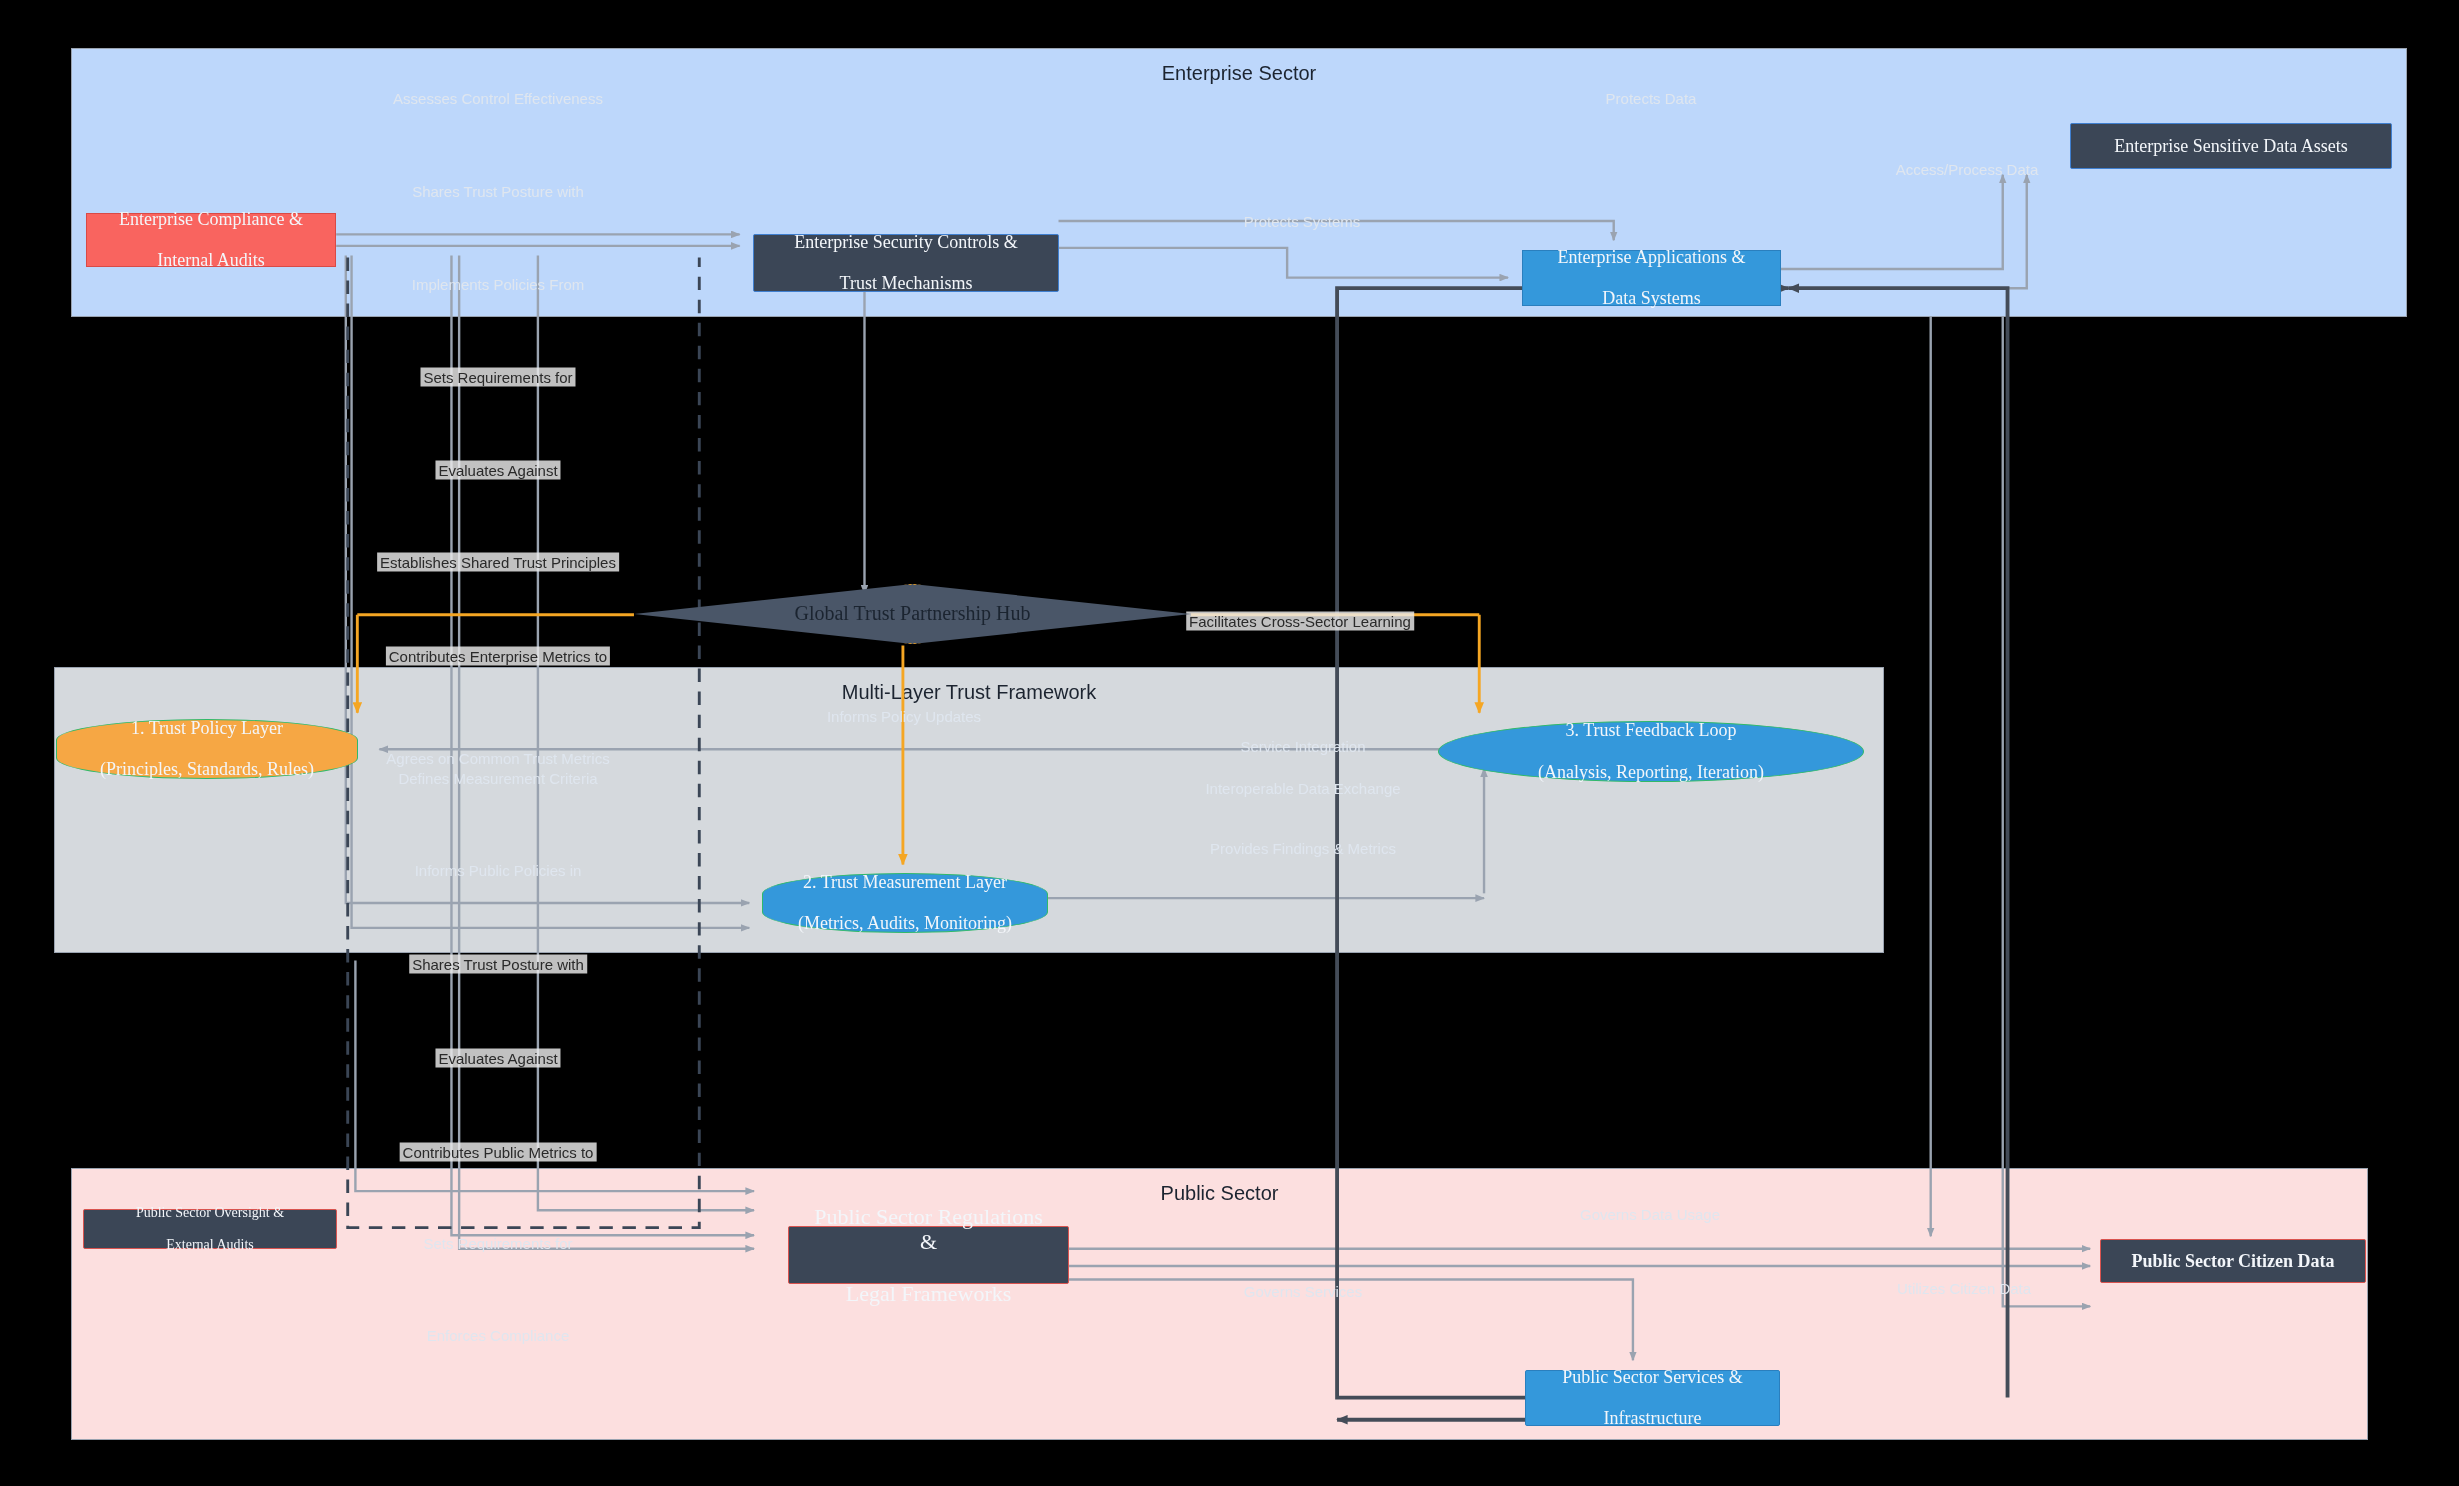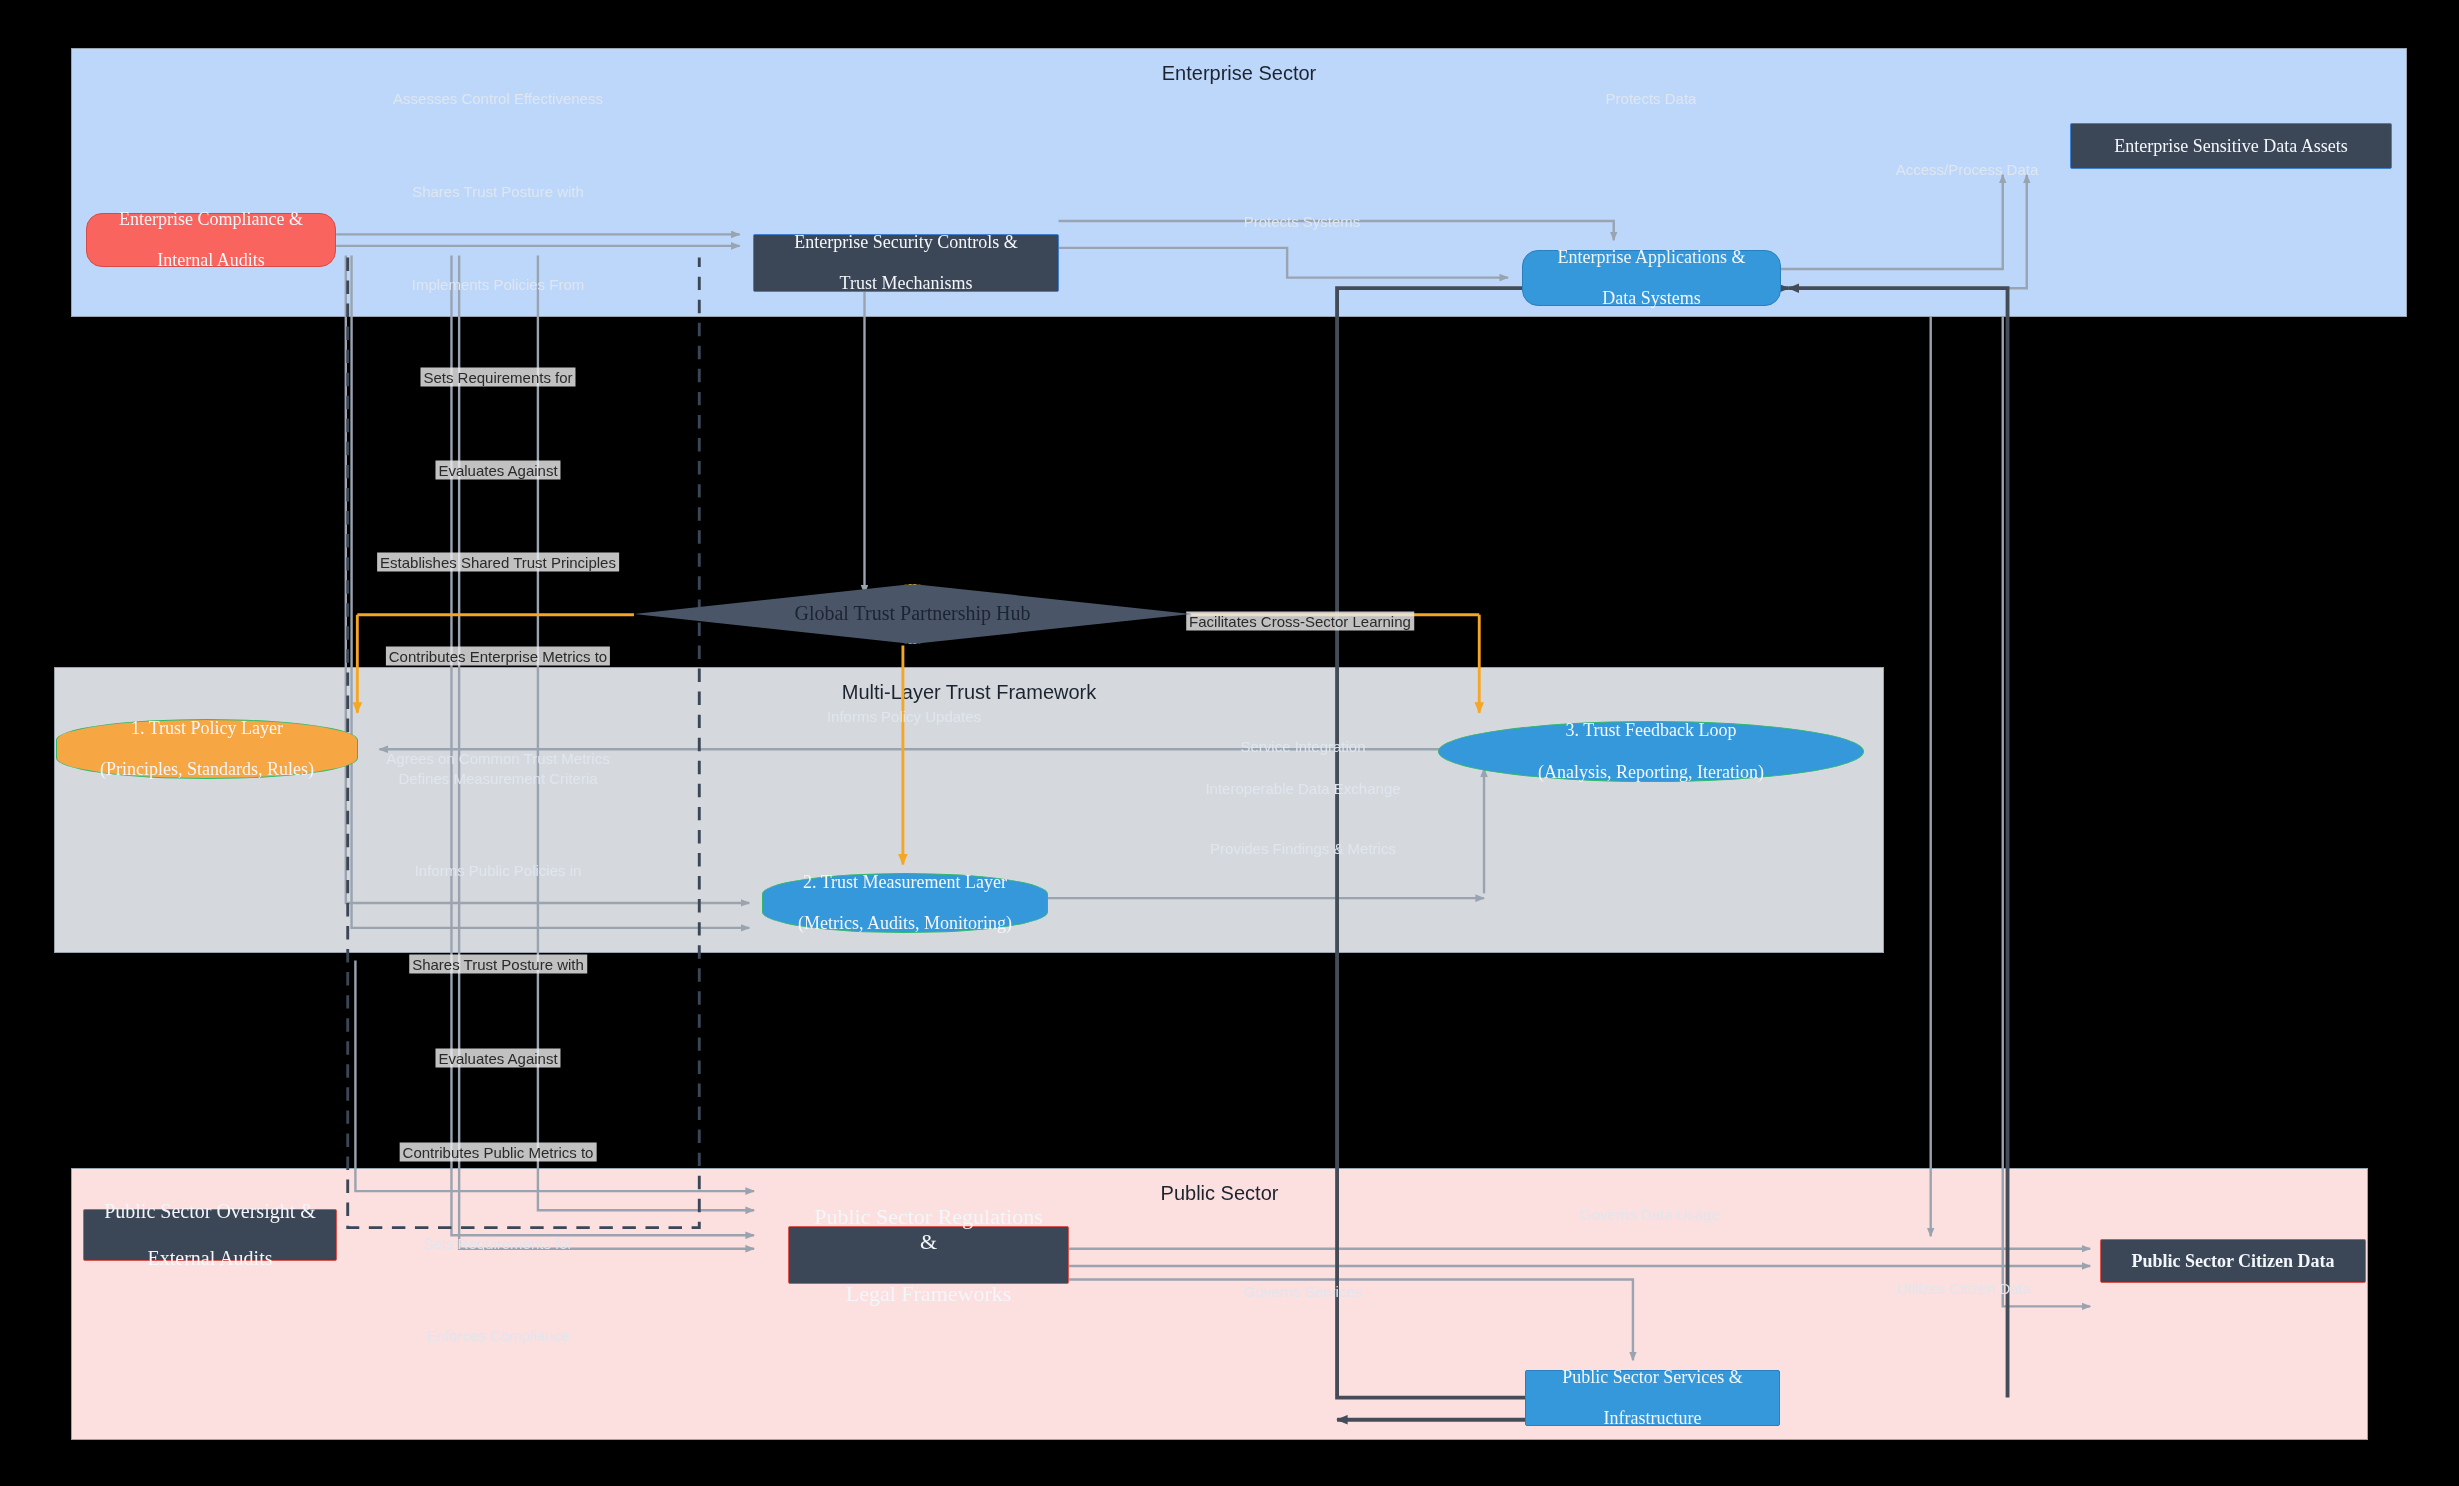--- a/index.html
+++ b/index.html
@@ -12,36 +12,36 @@
   .subgraph{position:absolute;box-sizing:border-box;border:1px solid #9aa3b0;}
   .sg-title{position:absolute;top:13.4px;left:0;width:100%;text-align:center;
             font-size:20px;color:#1c2430;font-family:"Liberation Sans",sans-serif;}
   #sg-enterprise{left:71px;top:48px;width:2336px;height:269px;background:#bdd7fb;}
   #sg-framework{left:54px;top:667px;width:1830px;height:286px;background:#d5d9dd;}
   #sg-public{left:71px;top:1168px;width:2297px;height:272px;background:#fcdfdf;}
 
   
   .node{position:absolute;box-sizing:border-box;display:flex;align-items:center;
         justify-content:center;text-align:center;line-height:1.16;
-        font-family:"Liberation Serif",serif;color:#f3f6fa;z-index:40;border-radius:16px;}
+        font-family:"Liberation Serif",serif;color:#f3f6fa;z-index:40;}
   .node span{display:block;padding:0 7.7px;}
 
   .rect{border-width:1.9px;border-style:solid;border-radius:1.9px;}
   .dark{background:#3b4656;}
   .b-blue{border-color:#3f7fd0;}
   .b-red{border-color:#d9534f;}
   .accent-red{background:#f9645f;border:1.9px solid #d94a46;}
   .accent-blue{background:#3498db;border:1.9px solid #2a7fbe;justify-content:center;}
 
   #n-ent-compliance{left:86px;top:213px;width:250px;height:54px;font-size:18px;}
   #n-ent-security{left:753px;top:198px;width:306px;height:58px;font-size:18px;margin-top:36px;}
   #n-ent-assets{left:2070px;top:123px;width:322px;height:46px;font-size:18px;}
   #n-ent-apps{left:1522px;top:250px;width:259px;height:56px;font-size:18px;}
 
-  #n-pub-oversight{left:83px;top:1209px;width:254px;height:52px;font-size:20px;}
+  #n-pub-oversight{left:83px;top:1209px;width:254px;height:40px;font-size:14px;}
   #n-pub-regs{left:764px;top:1226px;width:281px;height:58px;font-size:22px;margin-left:24px;}
   #n-pub-citizen{left:2100px;top:1239px;width:266px;height:44px;font-size:18px;font-weight:bold;}
   #n-pub-services{left:1525px;top:1370px;width:255px;height:56px;font-size:18px;}
 
   
   #n-policy{left:56px;top:719px;width:302px;height:60px;font-size:18px;
             background:#f6a744;border:1.9px solid #31b96a;border-radius:50%/21px;}
   
   #n-measure{left:762px;top:873px;width:286px;height:60px;font-size:18px;
             background:#3498db;border:1.9px solid #31b96a;border-radius:50%/21px;}

